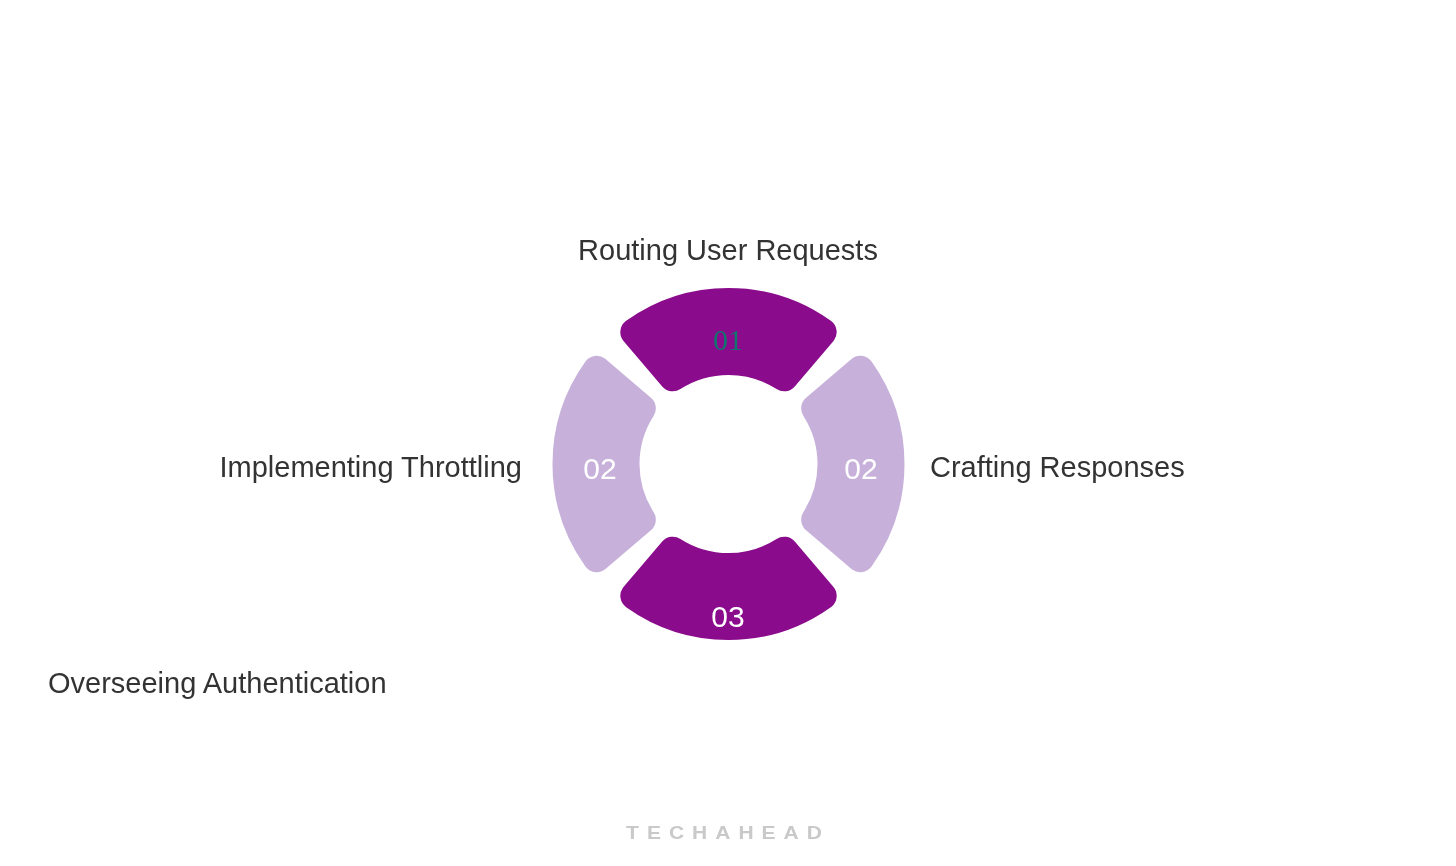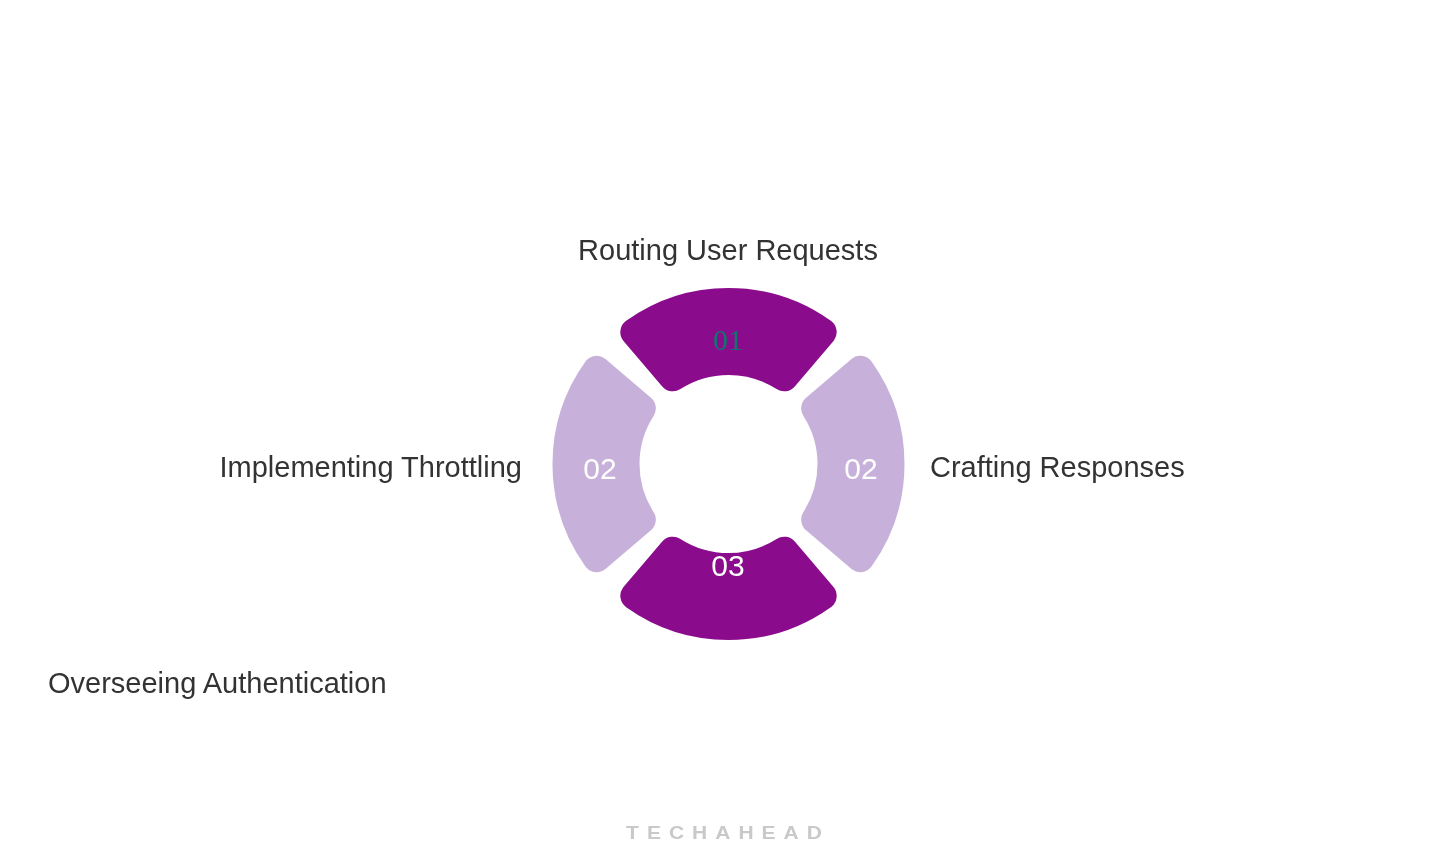--- a/index.html
+++ b/index.html
@@ -37,21 +37,21 @@
   .seg-number {
     position: absolute;
     transform: translate(-50%, -50%);
     color: #ffffff;
     font-size: 30px;
     font-weight: 400;
     white-space: nowrap;
   }
   #num-1 { left: 728px; top: 340px; }
   #num-2 { left: 861px; top: 469px; }
-  #num-3 { left: 728px; top: 566px; }
+  #num-3 { left: 728px; top: 617px; }
   #num-4 { left: 600px; top: 469px; }
   .node-label {
     position: absolute;
     font-size: 29px;
     font-weight: 400;
     color: #333333;
     white-space: nowrap;
     line-height: 36px;
   }
   .label-top    { left: 0; right: 0; top: 232px; text-align: center; }

